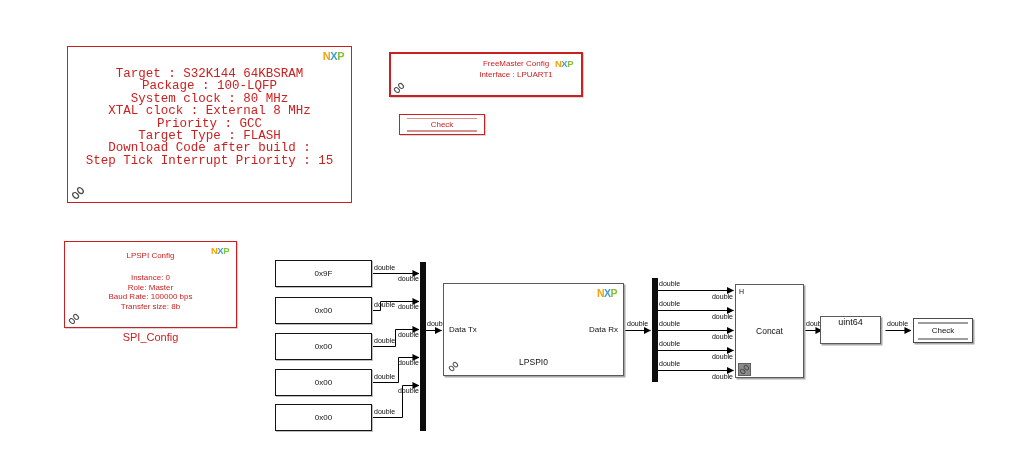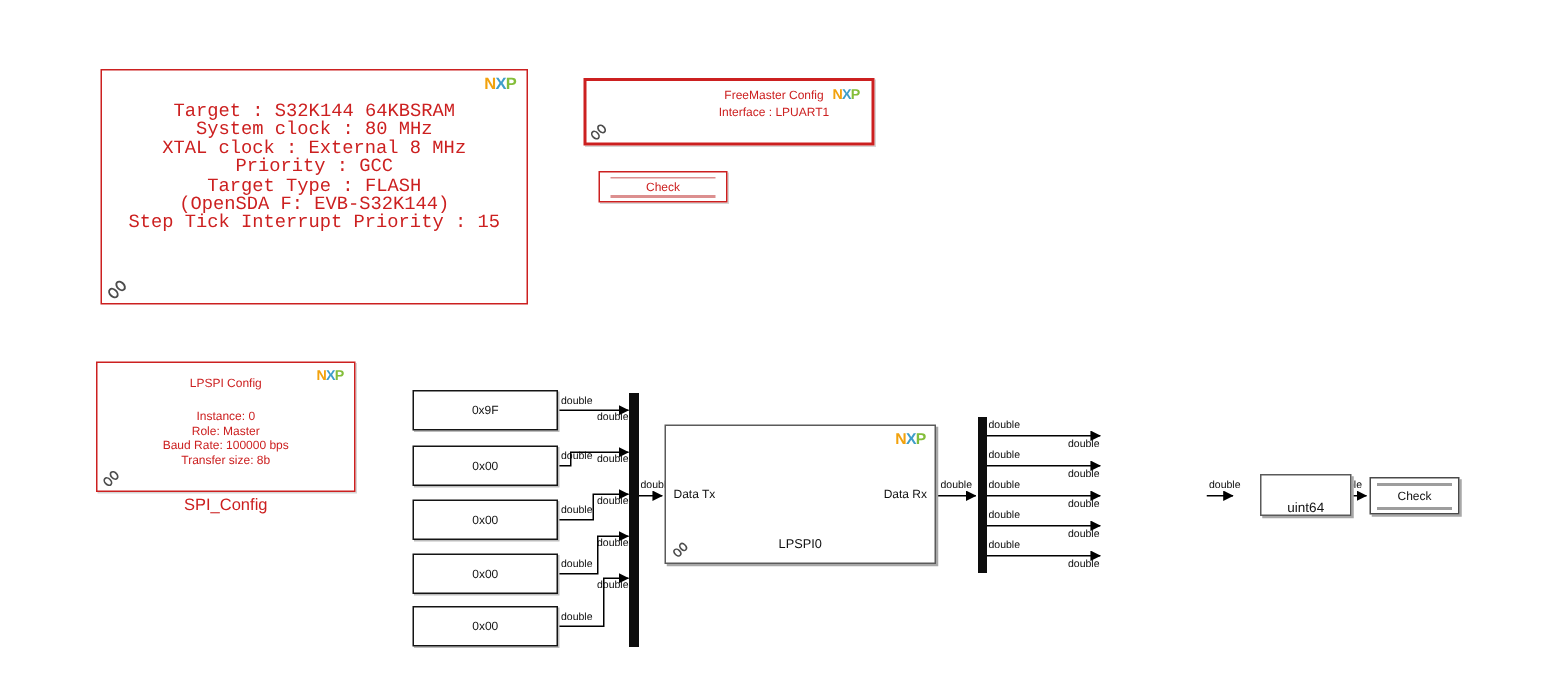--- a/index.html
+++ b/index.html
@@ -38,21 +38,21 @@
   #check-right .bar{background:#9d9d9d;left:4px;right:4px;height:2px;}
   
   #lpspi0{left:443px;top:283px;width:181px;height:93px;}
   #lpspi0 .blk-title{position:absolute;left:0;right:0;top:324px;margin-top:-283px;text-align:center;font-size:8.5px;}
   #lpspi0 .port-label{position:absolute;top:41px;font-size:8px;white-space:nowrap;}
   #lpspi0 .port-label.left{left:5px;}
   #lpspi0 .port-label.right{right:5px;}
   #concat{left:735px;top:284px;width:69px;height:94px;}
   #concat .blk-title{position:absolute;left:0;right:0;top:41px;text-align:center;font-size:8.5px;}
   #concat .h-label{position:absolute;left:3px;top:3px;font-size:7px;}
-  #uint64{left:840px;top:316px;width:61px;height:28px;display:flex;align-items:flex-end;justify-content:center;font-size:9px;}
+  #uint64{left:820px;top:316px;width:61px;height:28px;display:flex;align-items:flex-start;justify-content:center;font-size:9px;}
   
   .nxp{position:absolute;font-weight:bold;letter-spacing:-0.5px;line-height:10px;z-index:3;}
   .nxp .n{color:#f2a20d;} .nxp .x{color:#3e9ec9;} .nxp .p{color:#84be3a;}
   #config-info .nxp{top:4px;right:7px;font-size:11px;}
   #freemaster .nxp{top:5px;right:8px;font-size:9.5px;}
   #lpspi-config .nxp{top:4px;right:7px;font-size:9.5px;}
   #lpspi0 .nxp{top:4px;right:6px;font-size:10.5px;}
   
   .chain{position:absolute;color:#4d4d4d;z-index:3;}
   #config-info .chain{left:3px;bottom:2px;}
@@ -108,25 +108,26 @@
     <path d="M658,370.5 H733.5" stroke="#000" fill="none" marker-end="url(#arrow)"></path>
 
     <path d="M804.5,330.5 H822" stroke="#000" fill="none" marker-end="url(#arrow)"></path>
     <path d="M885.5,330.5 H911" stroke="#000" fill="none" marker-end="url(#arrow)"></path>
   </svg>
 
   <div class="blk red-blk" id="config-info">
     <span class="nxp"><span class="n">N</span><span class="x">X</span><span class="p">P</span></span>
     <div class="cfg-lines" id="config-lines">
         <div>Target : S32K144 64KBSRAM</div>
+        <div>Package : 100-LQFP</div>
         <div>System clock : 80 MHz</div>
         <div>XTAL clock : External 8 MHz</div>
         <div>Priority : GCC</div>
         <div>Target Type : FLASH</div>
-        <div>(OpenSDA F: EVB-S32K144)</div>
+        <div>Download Code after build :</div>
         <div>Step Tick Interrupt Priority : 15</div>
       </div>
     <svg class="chain" width="14" height="14" viewBox="0 0 14 14">
         <use href="#chainlink"></use>
       </svg>
   </div>
 
   <div class="blk red-blk" id="freemaster">
     <span class="nxp"><span class="n">N</span><span class="x">X</span><span class="p">P</span></span>
     <div class="fm-lines" id="freemaster-lines">
@@ -180,20 +181,29 @@
   <div class="blk gray-blk" id="lpspi0">
     <span class="nxp"><span class="n">N</span><span class="x">X</span><span class="p">P</span></span>
     <span class="port-label left">Data Tx</span>
     <span class="blk-title" style="position:absolute;left:0;right:0;top:41px;text-align:center;margin-top:32px;">LPSPI0</span>
     <span class="port-label right">Data Rx</span>
     <svg class="chain" width="11" height="11" viewBox="0 0 14 14">
         <use href="#chainlink"></use>
       </svg>
   </div>
 
+  <div class="blk gray-blk" id="concat">
+    <span class="h-label">H</span>
+    <span class="blk-title">Concat</span>
+    <span class="link-badge">
+      <svg class="chain" width="11" height="11" viewBox="0 0 14 14">
+          <use href="#chainlink"></use>
+        </svg>
+    </span>
+  </div>
 
   <div class="blk gray-blk" id="uint64">
     <span>uint64</span>
   </div>
 
   <div class="blk gray-blk check-blk" id="check-right">
     <i class="bar top"></i>
     <span>Check</span>
     <i class="bar bottom"></i>
   </div>

